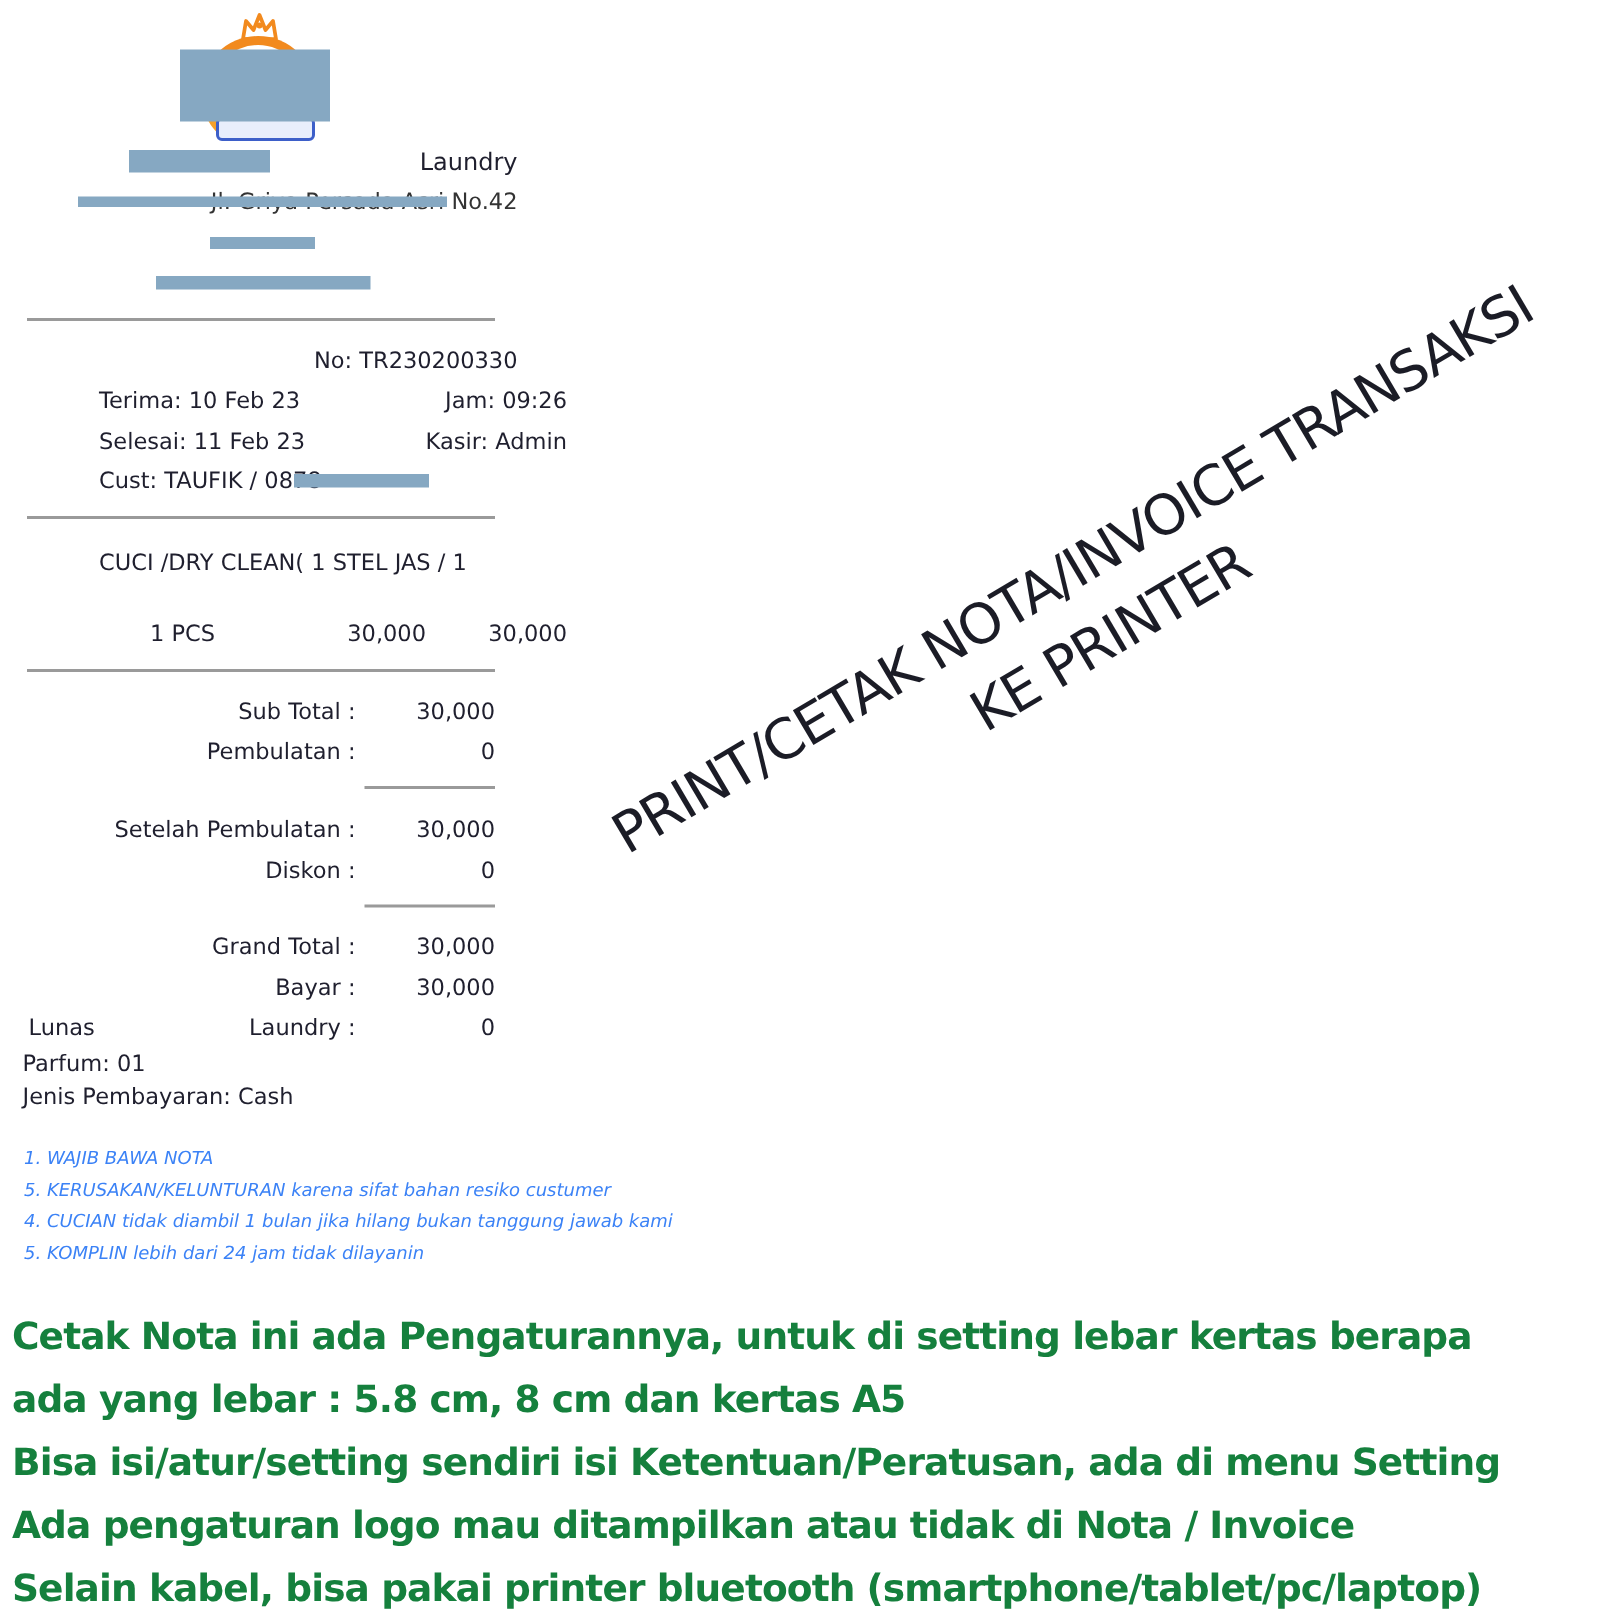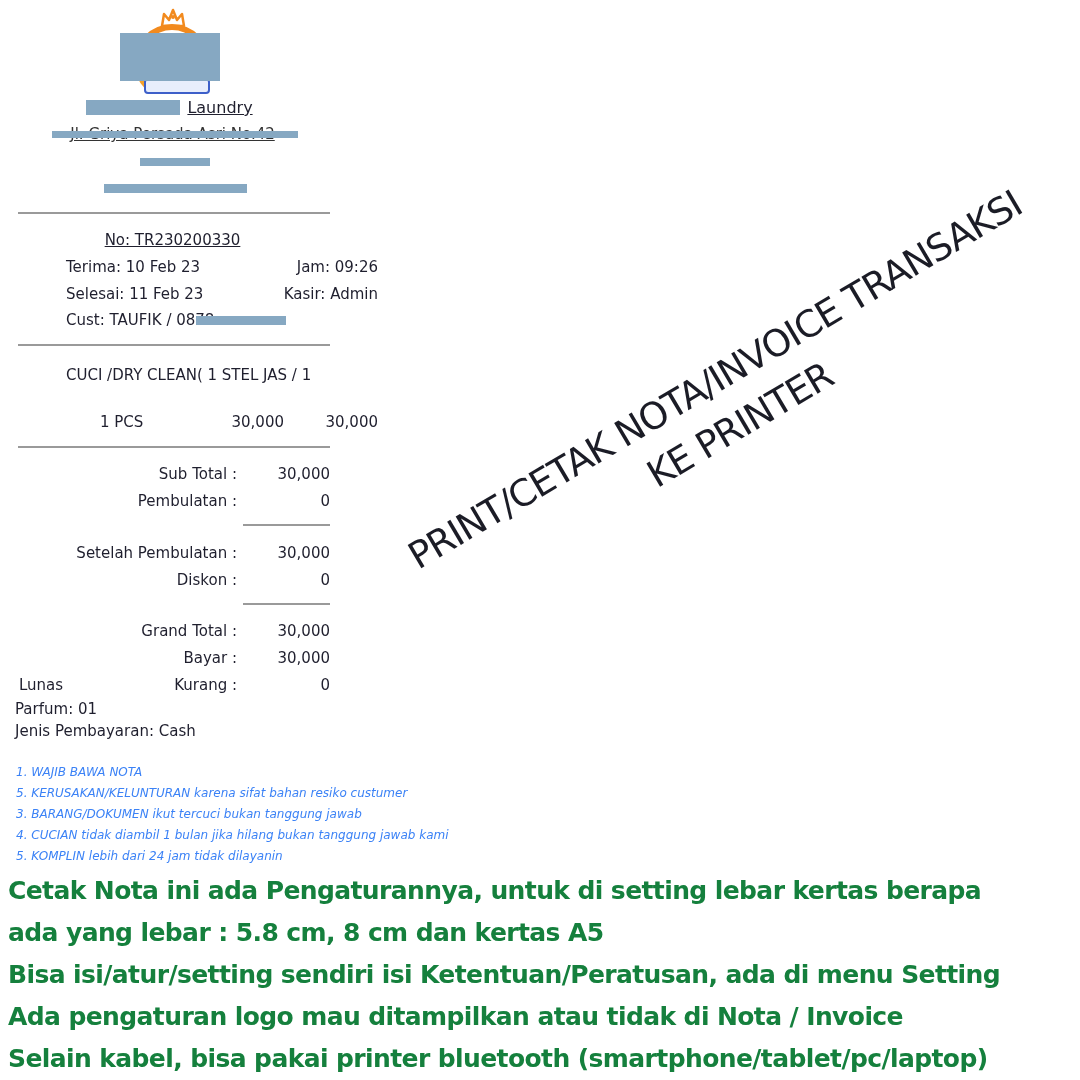--- a/index.html
+++ b/index.html
@@ -18,21 +18,21 @@
     position:absolute; left:18px; top:18px; width:76px; height:76px;
     border-radius:50%; border:6px solid #f28a1e; border-bottom-color:transparent;
     border-left-color:#f6a12a; box-sizing:border-box;
   }
   .logo .crown { position:absolute; left:44px; top:2px; width:26px; height:20px; }
   .logo .laundry-tag {
     position:absolute; left:28px; top:72px; width:66px; height:16px;
     background:#e8eefc; border:2px solid #3d5fc9; border-radius:4px; box-sizing:border-box;
   }
   .redact { position:absolute; background:#86a8c2; }
-  .center-line { position:absolute; left:0; width:345px; text-align:center;text-decoration:underline; }
+  .center-line { position:absolute; left:0; width:345px; text-align:right; }
   .hr { position:absolute; height:2px; background:#9a9a9a; }
   .row { position:absolute; left:18px; width:312px;margin-left:48px; }
   .row .l { position:absolute; left:0; }
   .row .r { position:absolute; right:0; }
   .tot-label { position:absolute; right:108px; text-align:right; white-space:nowrap; }
   .tot-val { position:absolute; right:15px; text-align:right; }
   .terms { position:absolute; left:16px; top:762px; font-size:12px; font-style:italic; line-height:21px; color:#3b82f6; }
   .terms div { white-space:nowrap; }
 
   
@@ -116,30 +116,29 @@
   <span class="tot-label" style="top:571px;">Diskon :</span>
   <span class="tot-val" style="top:571px;">0</span>
 
   <div class="hr" style="left:243px;top:603px;width:87px;"></div>
 
   <span class="tot-label" style="top:622px;">Grand Total :</span>
   <span class="tot-val" style="top:622px;">30,000</span>
   <span class="tot-label" style="top:649px;">Bayar :</span>
   <span class="tot-val" style="top:649px;">30,000</span>
   <span style="position:absolute;left:19px;top:676px;">Lunas</span>
-  <span class="tot-label" style="top:676px;">Kurang :</span>
+  <span class="tot-label" style="top:676px;">Laundry :</span>
   <span class="tot-val" style="top:676px;">0</span>
 
   <div style="position:absolute;left:15px;top:700px;">Parfum: 01</div>
   <div style="position:absolute;left:15px;top:722px;">Jenis Pembayaran: Cash</div>
 
   <div class="terms">
     <div>1. WAJIB BAWA NOTA</div>
     <div>5. KERUSAKAN/KELUNTURAN karena sifat bahan resiko custumer</div>
-    <div>3. BARANG/DOKUMEN ikut tercuci bukan tanggung jawab</div>
     <div>4. CUCIAN tidak diambil 1 bulan jika hilang bukan tanggung jawab kami</div>
     <div>5. KOMPLIN lebih dari 24 jam tidak dilayanin</div>
   </div>
 </div>
 
 <div class="diag diag1">PRINT/CETAK NOTA/INVOICE TRANSAKSI</div>
 <div class="diag diag2">KE PRINTER</div>
 
 <div class="notes">
   <div>Cetak Nota ini ada Pengaturannya, untuk di setting lebar kertas berapa</div>

